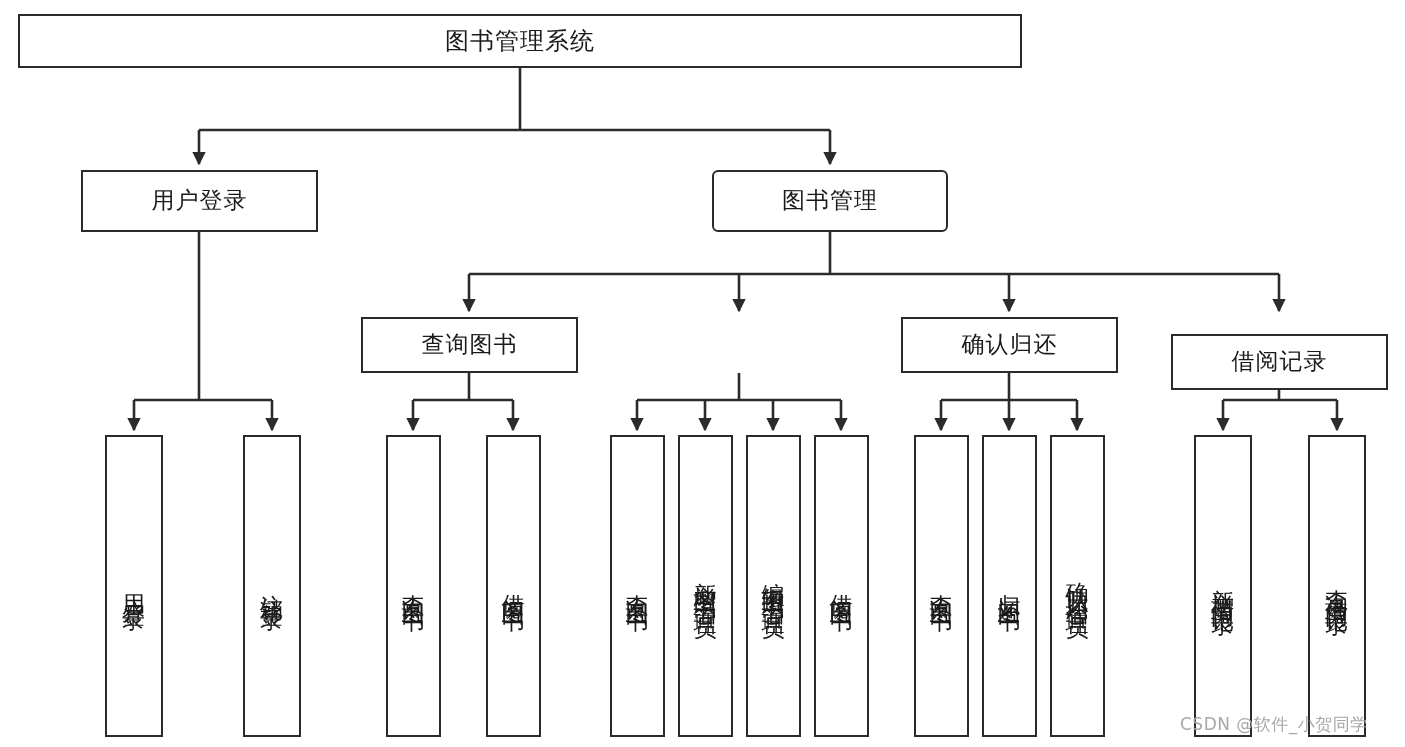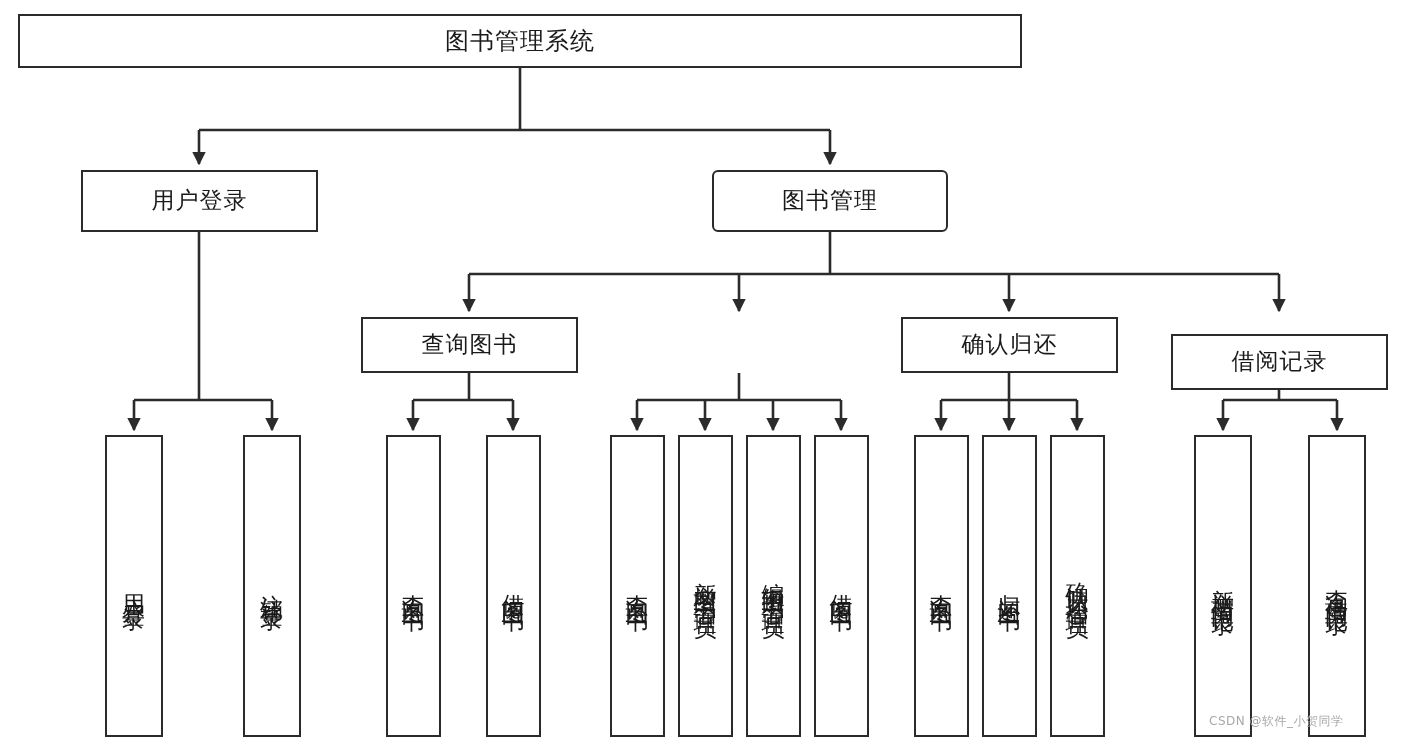--- a/index.html
+++ b/index.html
@@ -51,23 +51,23 @@
     line-height: 1.05;
     padding: 4px 0;
   }
   .node.vert .vlabel {
     writing-mode: vertical-rl;
     text-orientation: upright;
     white-space: nowrap;
   }
   .watermark {
     position: absolute;
-    left: 1209px;
+    left: 1180px;
     top: 713px;
-    font-size: 12px;
+    font-size: 17px;
     color: #a8a8a8;
     font-family: "DejaVu Sans", "Liberation Sans", sans-serif;
     white-space: nowrap;
     letter-spacing: 0.5px;
   }
 </style>
 </head>
 <body>
 
 <div id="canvas">

